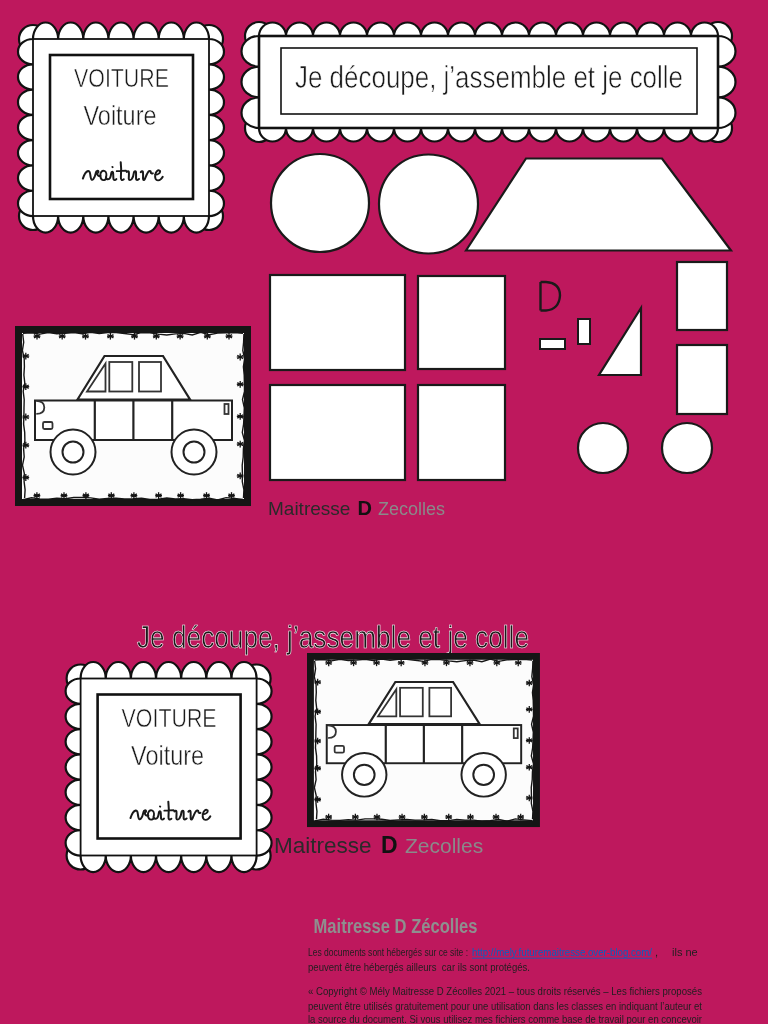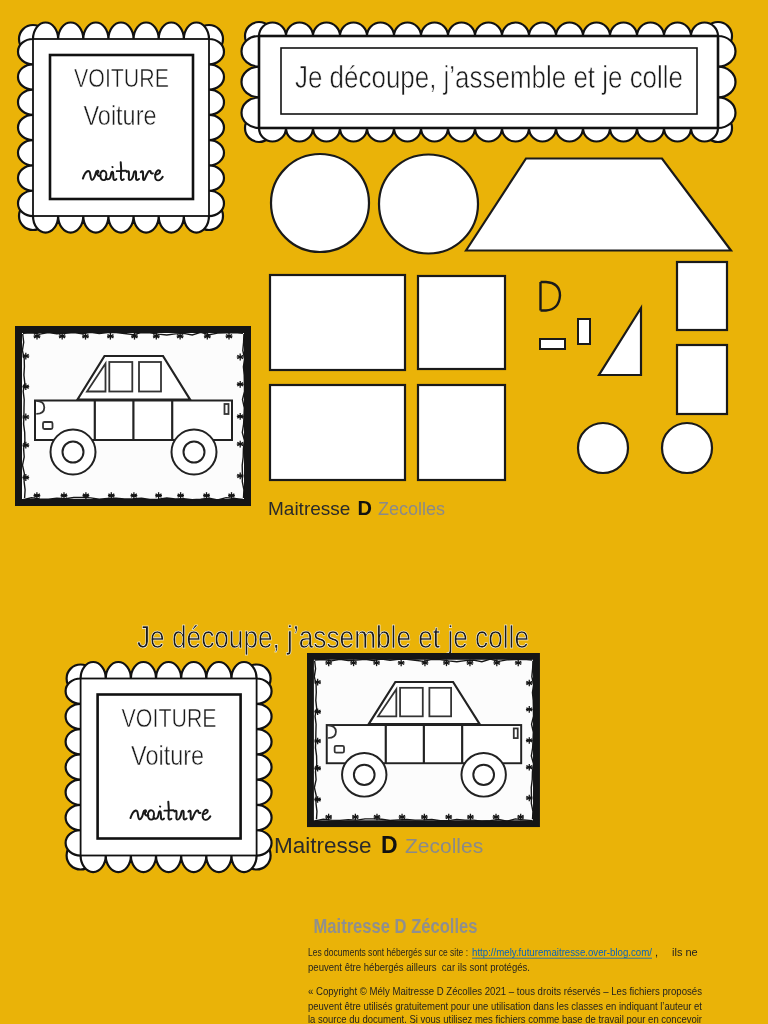--- a/index.html
+++ b/index.html
@@ -1,17 +1,17 @@
 <!DOCTYPE html>
 <html lang="fr"><head>
 <meta charset="utf-8">
 <title>Je découpe, j'assemble et je colle - Voiture</title>
 <style>
 html,body{margin:0;padding:0;background:#fff;}
-.page{position:relative;width:768px;height:1024px;overflow:hidden;background:#eab308;font-family:"Liberation Sans",sans-serif;}
+.page{position:relative;width:768px;height:1024px;overflow:hidden;background:#be185d;font-family:"Liberation Sans",sans-serif;}
 </style>
 </head>
 <body>
 <div class="page">
 <svg width="768" height="1024" viewBox="0 0 768 1024" xmlns="http://www.w3.org/2000/svg" style="position:absolute;left:0;top:0">
 <g transform="translate(0,0)">
 
 <g>
 <circle cx="33" cy="39" r="14" fill="#fff" stroke="#111" stroke-width="2.2"></circle>
 <circle cx="209" cy="39" r="14" fill="#fff" stroke="#111" stroke-width="2.2"></circle>

